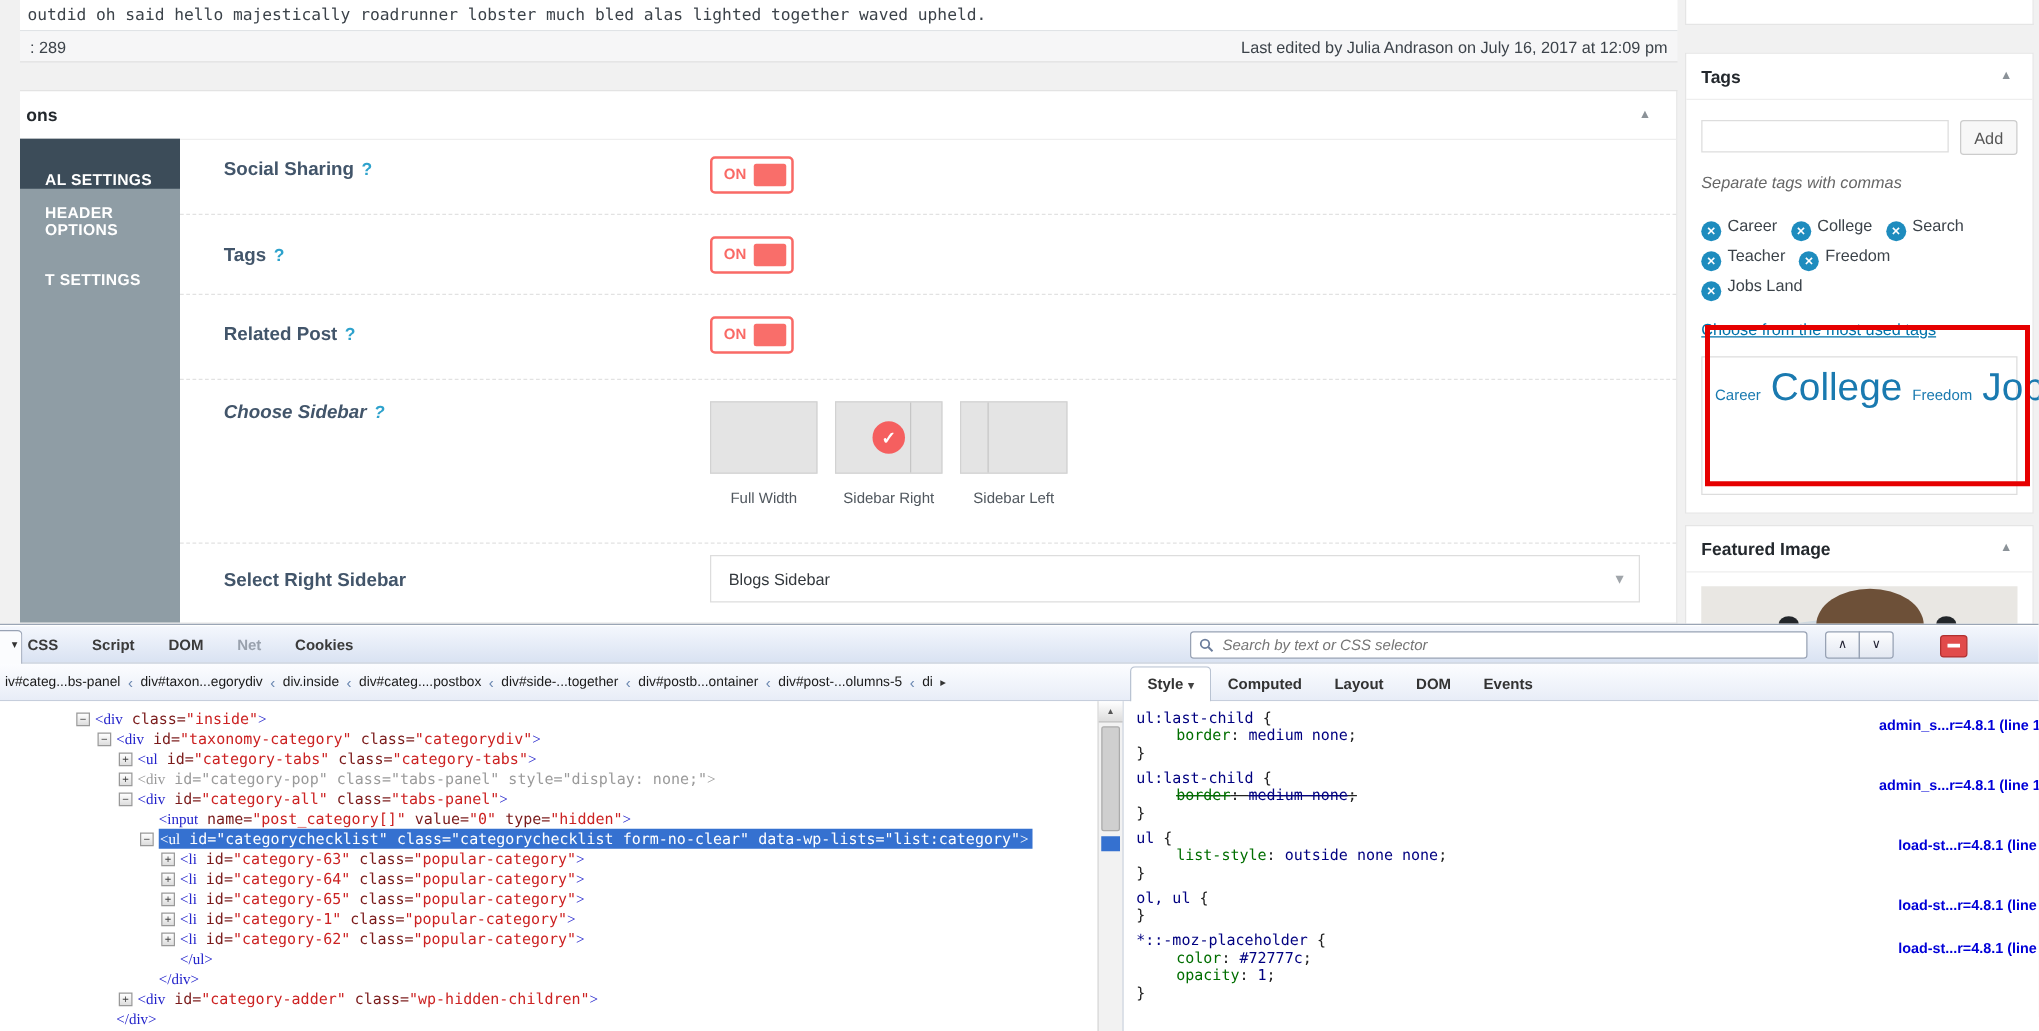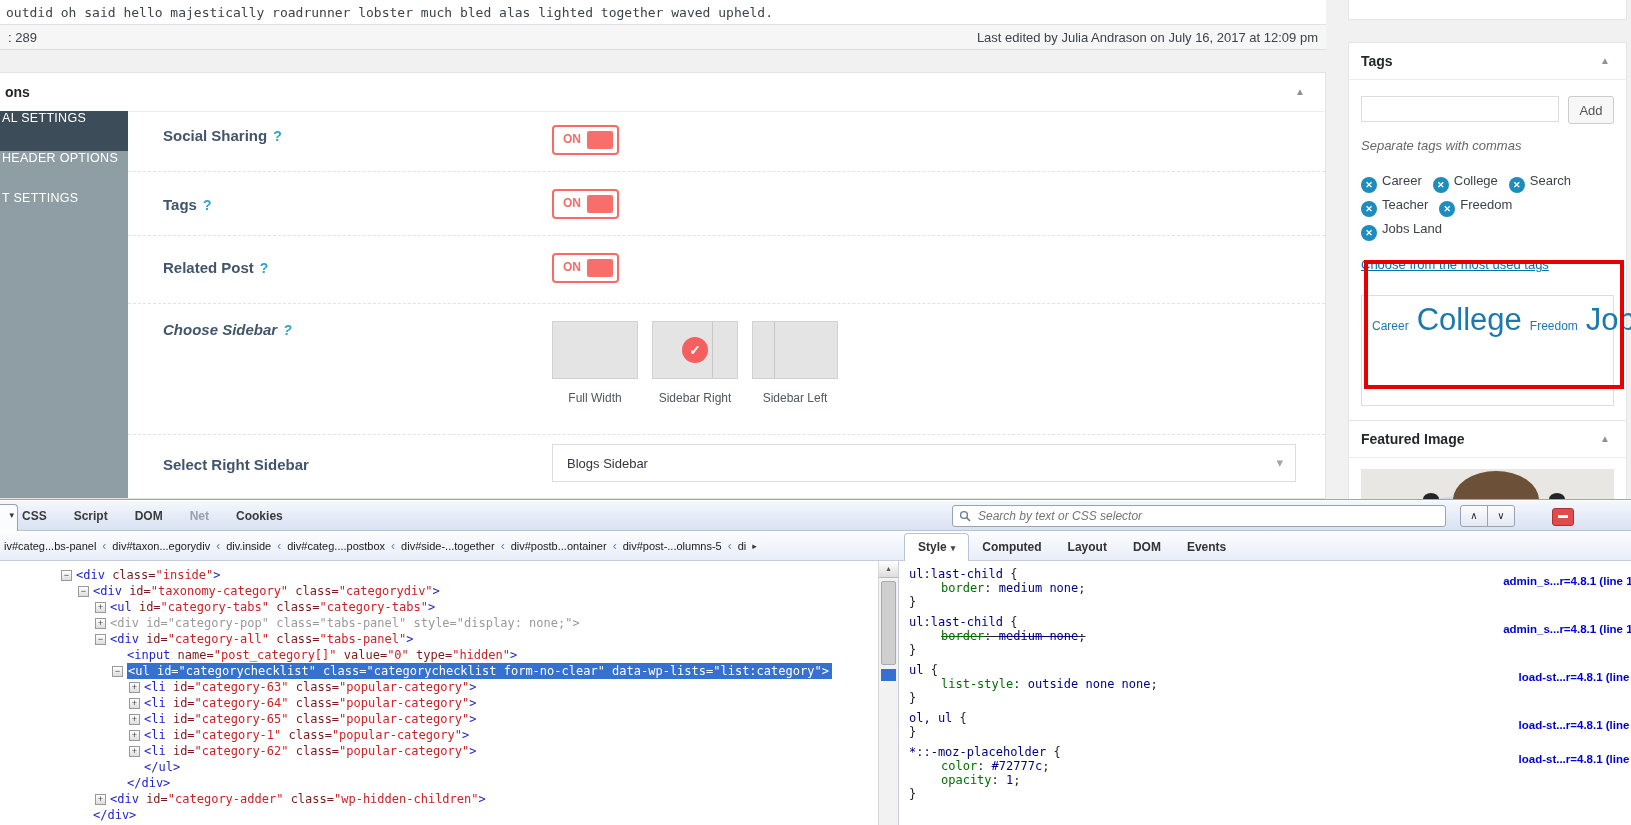--- a/index.html
+++ b/index.html
@@ -1,36 +1,36 @@
 <!DOCTYPE html>
 <html><head>
 <meta charset="utf-8">
 <style>
   html,body{margin:0;padding:0;}
   body{width:1631px;height:825px;position:relative;overflow:hidden;background:#f1f1f1;
        font-family:"Liberation Sans",sans-serif;-webkit-font-smoothing:antialiased;}
   
   #wp-top{position:absolute;left:0;top:0;width:1631px;height:499px;overflow:hidden;}
-  #main-col{position:absolute;left:0;top:0;width:1534px;height:499px;}
+  #main-col{position:absolute;left:16px;top:0;width:1534px;height:499px;}
   #editor-strip{position:absolute;left:0;top:0;width:1326px;height:25px;background:#fff;
     border-bottom:1px solid #e0e3e6;box-sizing:border-box;}
   #editor-strip .txt{font-family:"DejaVu Sans Mono",monospace;font-size:13px;color:#3c434a;
     padding:5px 0 0 6px;white-space:nowrap;}
   #status-bar{position:absolute;left:0;top:25px;width:1326px;height:25px;background:#f6f6f7;
     border-bottom:1px solid #dfdfdf;box-sizing:border-box;display:flex;align-items:center;
     justify-content:space-between;font-size:13px;color:#3c434a;padding:0 8px;}
   #opt-box{position:absolute;left:0;top:72px;width:1326px;height:427px;background:#fff;
     border:1px solid #e3e3e3;border-left:none;box-sizing:border-box;}
   #opt-header{position:absolute;left:0;top:0;right:0;height:38px;border-bottom:1px solid #eeeeee;}
   #opt-title{position:absolute;left:5px;top:11px;font-size:14px;font-weight:bold;color:#23282d;}
   .collapse-arrow{font-size:10px;color:#8b9298;}
   #opt-collapse{position:absolute;right:20px;top:13px;}
   #tab-col{position:absolute;left:0;top:38px;bottom:0;width:128px;background:#8f9da5;}
-  .side-tab{height:40px;display:flex;align-items:flex-start;padding-left:2px;color:#fff;
-    font-size:12.5px;font-weight:normal;letter-spacing:.3px;cursor:pointer;}
+  .side-tab{height:40px;display:flex;align-items:flex-end;padding-left:20px;color:#fff;
+    font-size:12.5px;font-weight:bold;letter-spacing:.3px;cursor:pointer;}
   .side-tab.active{background:#3c4c59;}
   #settings{position:absolute;left:128px;top:38px;right:0;bottom:0;}
   .srow{position:absolute;left:0;right:0;border-bottom:1px dashed #e2e2e2;box-sizing:border-box;}
   .srow.last{border-bottom:none;}
   .slabel{position:absolute;left:35px;font-size:15px;font-weight:bold;color:#42556a;white-space:nowrap;}
   .qmark{color:#2ea2cc;font-weight:bold;margin-left:6px;font-size:14px;}
   .toggle{position:absolute;left:424px;width:63px;height:26px;border:2px solid #f96a66;
     border-radius:4px;background:#fff;cursor:pointer;}
   .toggle .on{position:absolute;left:9px;top:5px;font-size:12px;font-weight:bold;color:#f96a66;}
   .toggle .knob{position:absolute;right:4px;top:4px;width:26px;height:18px;background:#f96e6a;border-radius:2px;}
@@ -58,21 +58,21 @@
   #tag-input{position:absolute;left:0;top:0;width:198px;height:26px;border:1px solid #ddd;
     box-sizing:border-box;padding:0 6px;font-size:13px;}
   #tag-add-btn{position:absolute;right:0;top:0;width:46px;height:28px;background:#f7f7f7;
     border:1px solid #cccccc;border-radius:3px;font-size:13px;color:#555;cursor:pointer;}
   #tag-hint{margin:14px 12px 16px;font-style:italic;font-size:13px;color:#666;}
   #chips{margin:11px 12px 0;line-height:23px;font-size:13px;color:#3c434a;}
   .chip{display:inline-block;margin-right:11px;white-space:nowrap;cursor:default;}
   .chip .x{display:inline-block;width:16px;height:16px;border-radius:50%;background:#1e8cbe;
     color:#fff;font-size:9px;line-height:16px;text-align:center;vertical-align:-3px;
     margin-right:5px;cursor:pointer;font-weight:bold;}
-  #most-used{margin:14px 12px 22px;}
+  #most-used{margin:14px 12px 12px;}
   #most-used a{font-size:13px;color:#0073aa;text-decoration:underline;cursor:pointer;}
   #cloud-box{margin:0 12px;border:1px solid #ddd;padding:8px 6px;line-height:31px;min-height:93px;}
   .cw{color:#1a7ab0;margin:0 4px;cursor:pointer;}
   .w-small{font-size:12px;}
   .w-xlarge{font-size:31px;}
   #red-annot{position:absolute;left:16px;top:260px;width:252px;height:121px;
     border:4px solid #e60000;z-index:6;pointer-events:none;}
   #featured-panel{top:420px;height:200px;}
   #fi-photo{position:absolute;left:12px;top:48px;width:253px;height:130px;background:#e9e7e3;overflow:hidden;}
   .fi-hair{position:absolute;left:92px;top:2px;width:86px;height:58px;border-radius:50%;background:#6d5038;}
@@ -117,21 +117,21 @@
     border-radius:4px 4px 0 0;margin-bottom:-1px;}
   .stab .c{font-size:9px;margin-left:4px;color:#444;}
   #fb-body{position:absolute;left:0;top:61px;right:0;bottom:0;}
   #html-panel{position:absolute;left:0;top:0;bottom:0;width:878px;background:#fff;overflow:hidden;
     font-family:"DejaVu Sans Mono",monospace;font-size:12px;line-height:16px;padding-top:6px;box-sizing:border-box;}
   .tline{white-space:nowrap;height:16px;}
   .exp{display:inline-block;width:9px;height:9px;border:1px solid #999;
     background:linear-gradient(#fff,#ddd);font-size:9px;line-height:8px;text-align:center;color:#444;
     vertical-align:1px;margin-right:4px;font-family:"Liberation Sans",sans-serif;cursor:pointer;}
   .exp.hid{visibility:hidden;}
-  .tg{color:#2323cb;}
+  .tg{color:#2323cb;font-family:Liberation Serif, serif;}
   .an{color:#7a1a1a;}
   .av{color:#cc2222;}
   .tline.dim .tg,.tline.dim .an,.tline.dim .av{color:#9a9a9a;}
   .selspan{background:#3571d0;padding:1px 3px 1px 1px;}
   .selspan .tg,.selspan .an,.selspan .av{color:#fff;}
   #html-scroll{position:absolute;left:878px;top:0;bottom:0;width:21px;background:#f2f2f2;
     border-left:1px solid #d8d8d8;border-right:1px solid #c6cedc;box-sizing:border-box;}
   #sc-up{height:16px;background:linear-gradient(#fff,#ddd);border-bottom:1px solid #bbb;
     text-align:center;font-size:8px;color:#555;line-height:15px;cursor:pointer;}
   #sc-thumb{position:absolute;left:2px;top:20px;width:15px;height:84px;background:#cfcfcf;

